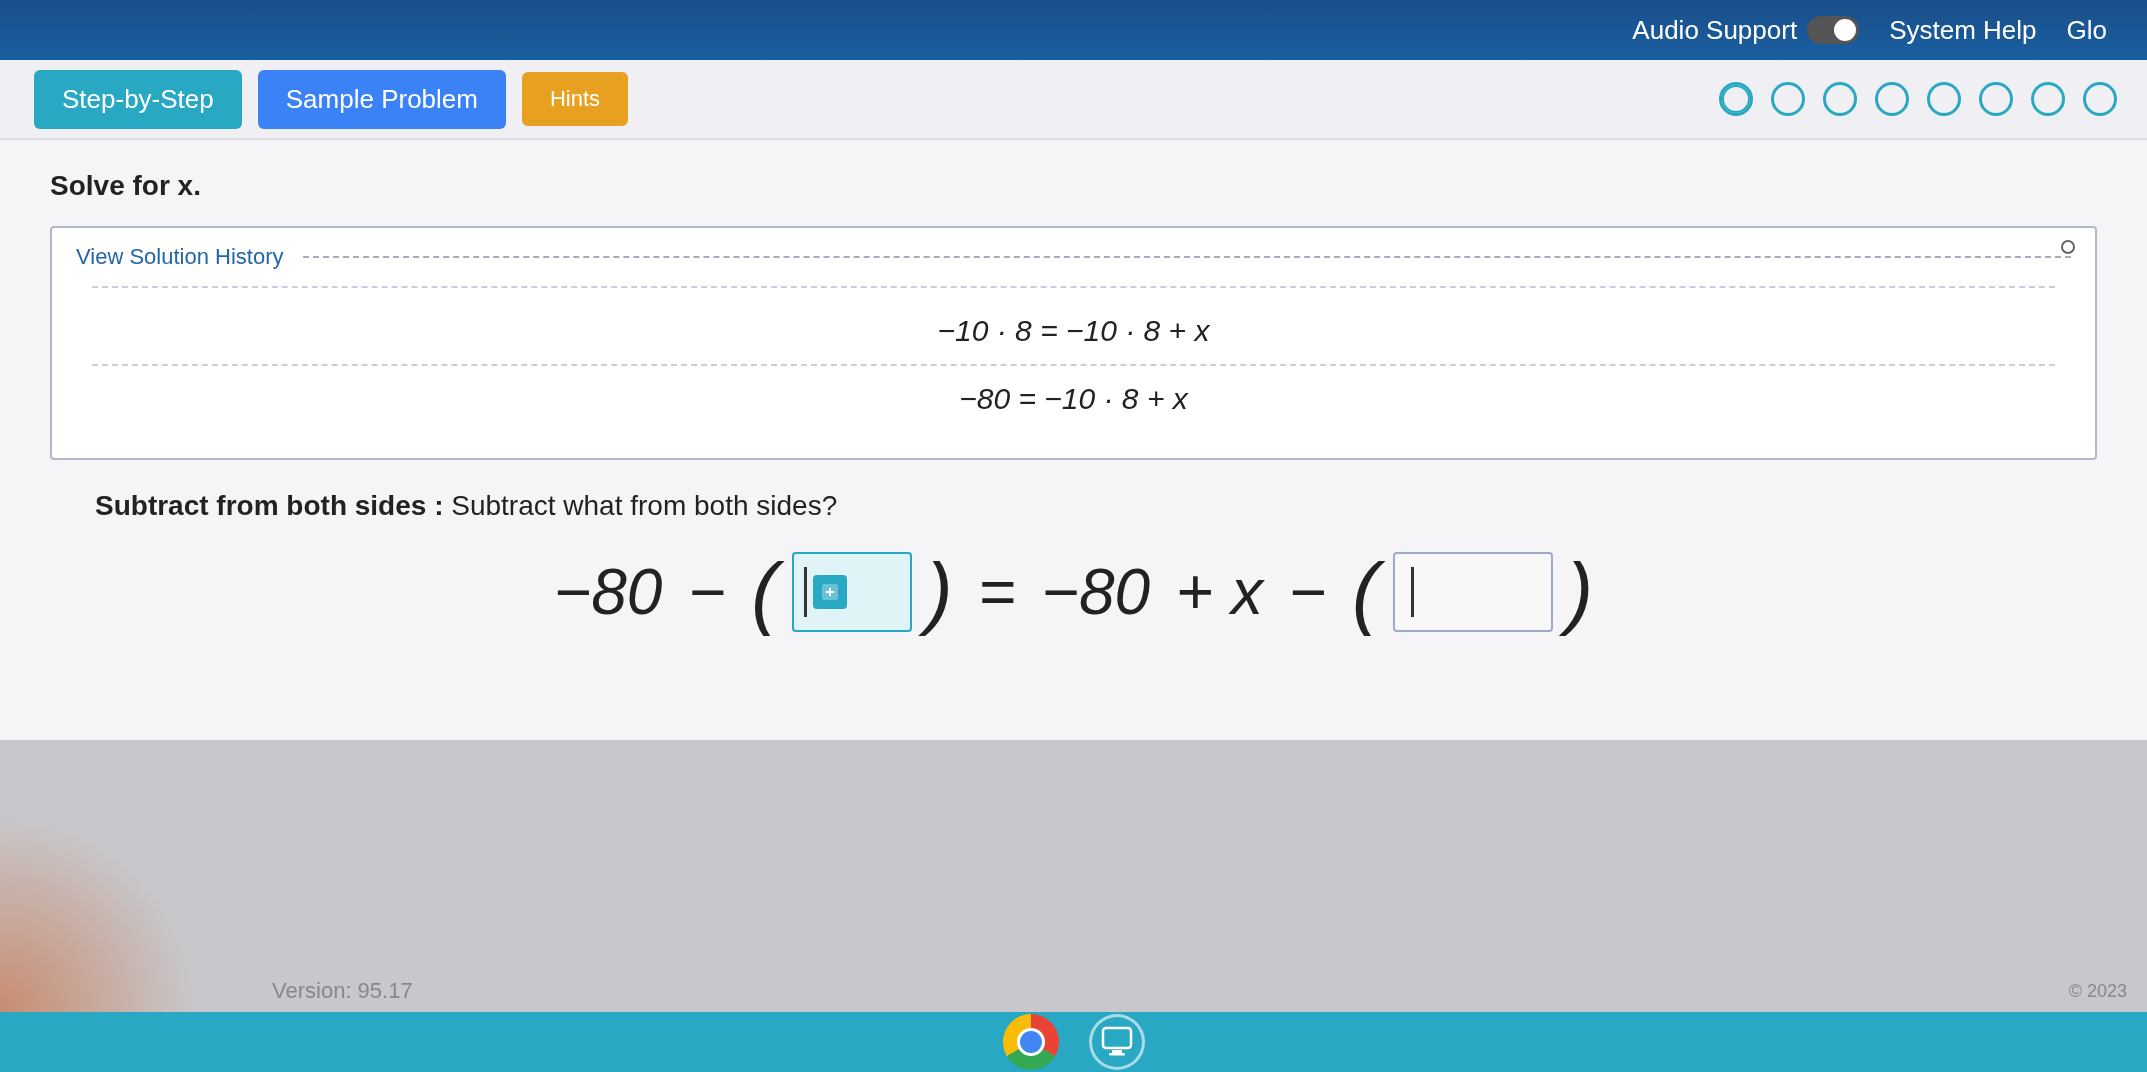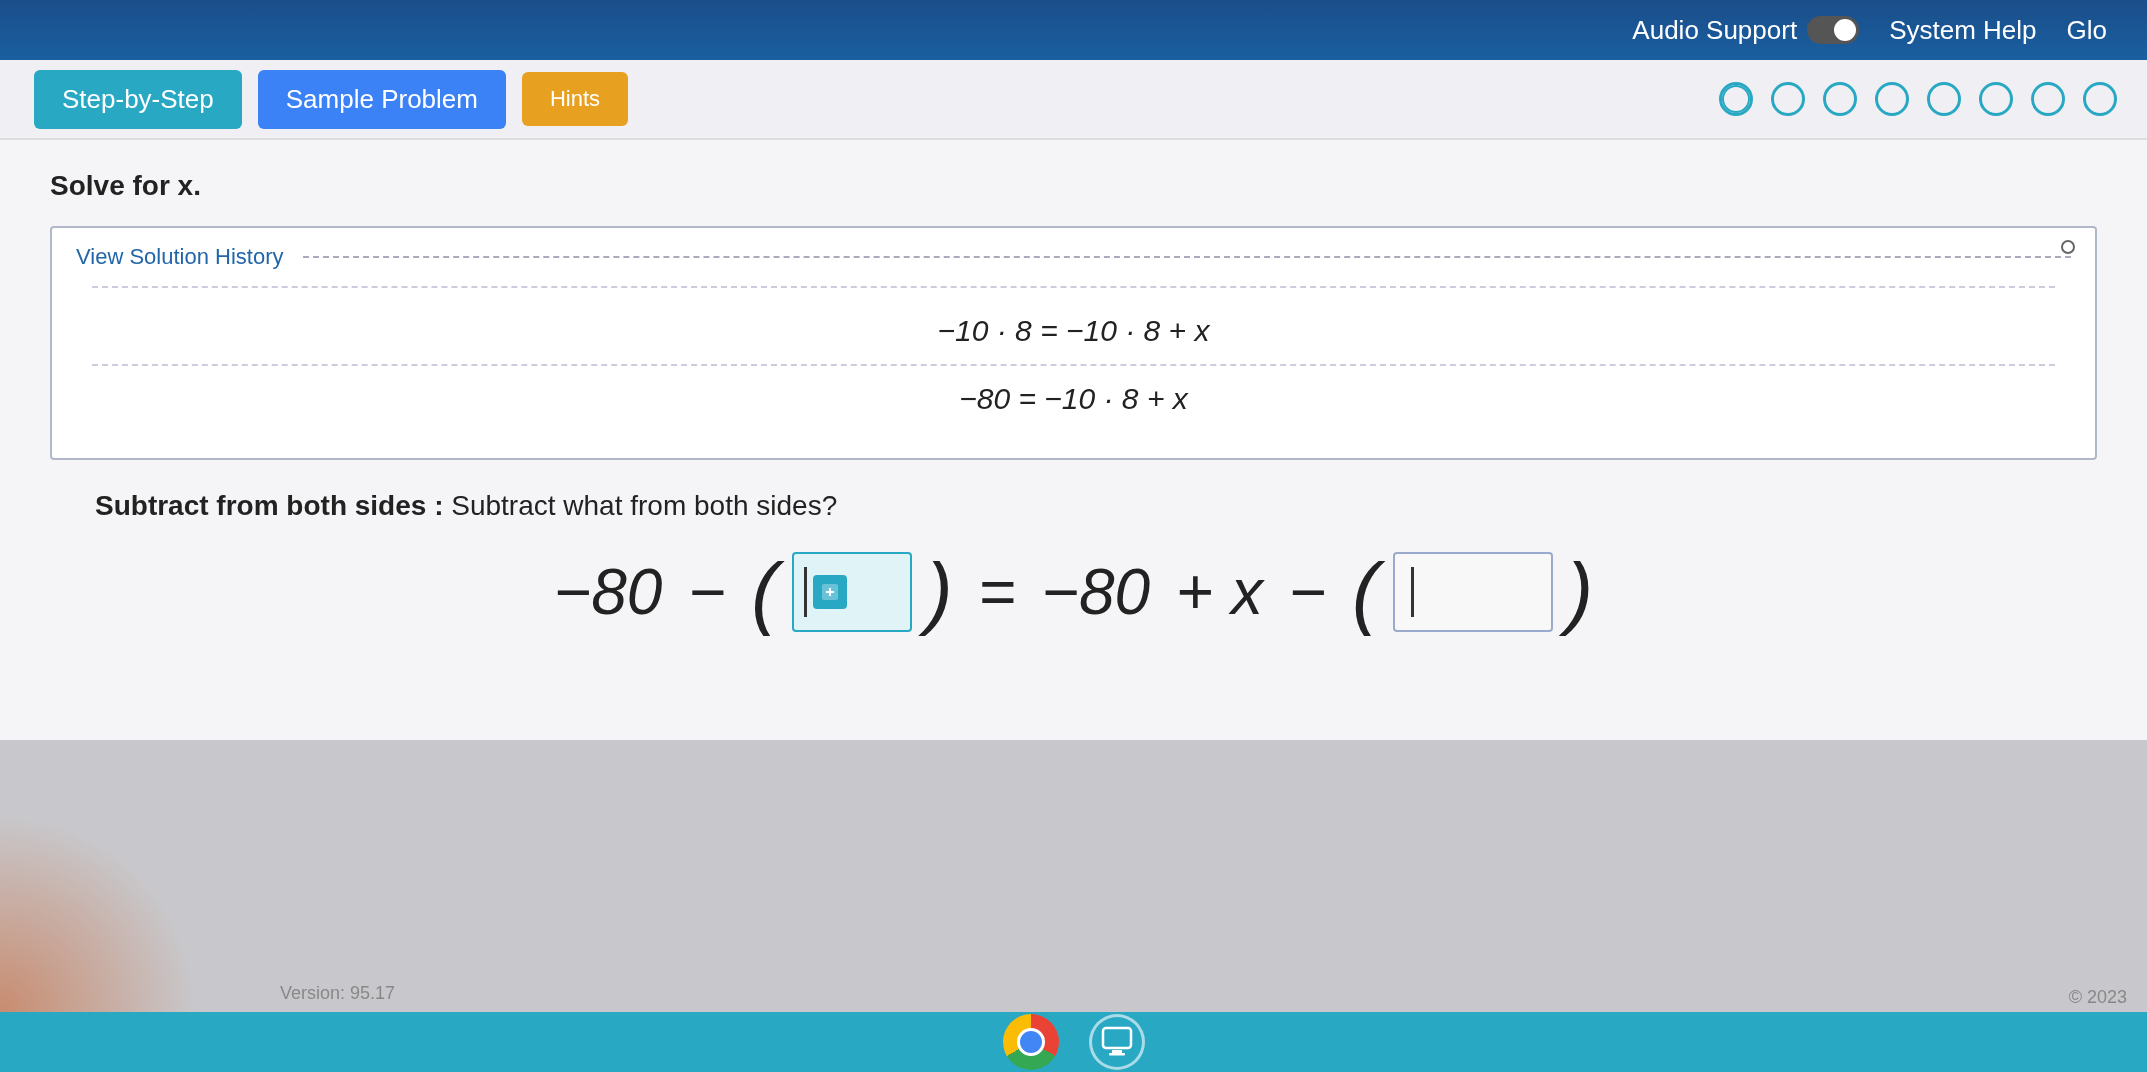--- a/index.html
+++ b/index.html
@@ -335,29 +335,29 @@
 
     .monitor-icon {
       background: #29a8c4;
       border: 3px solid rgba(255,255,255,0.6);
     }
 
     
     .version-text {
       position: absolute;
       bottom: 68px;
-      left: 280px;
-      font-size: 18px;
+      left: 272px;
+      font-size: 22px;
       color: #888;
     }
 
     
     .copyright-text {
       position: absolute;
-      bottom: 64px;
+      bottom: 70px;
       right: 20px;
       font-size: 18px;
       color: #888;
     }
 
     
     .orange-overlay {
       position: absolute;
       bottom: 60px;
       left: 0;

